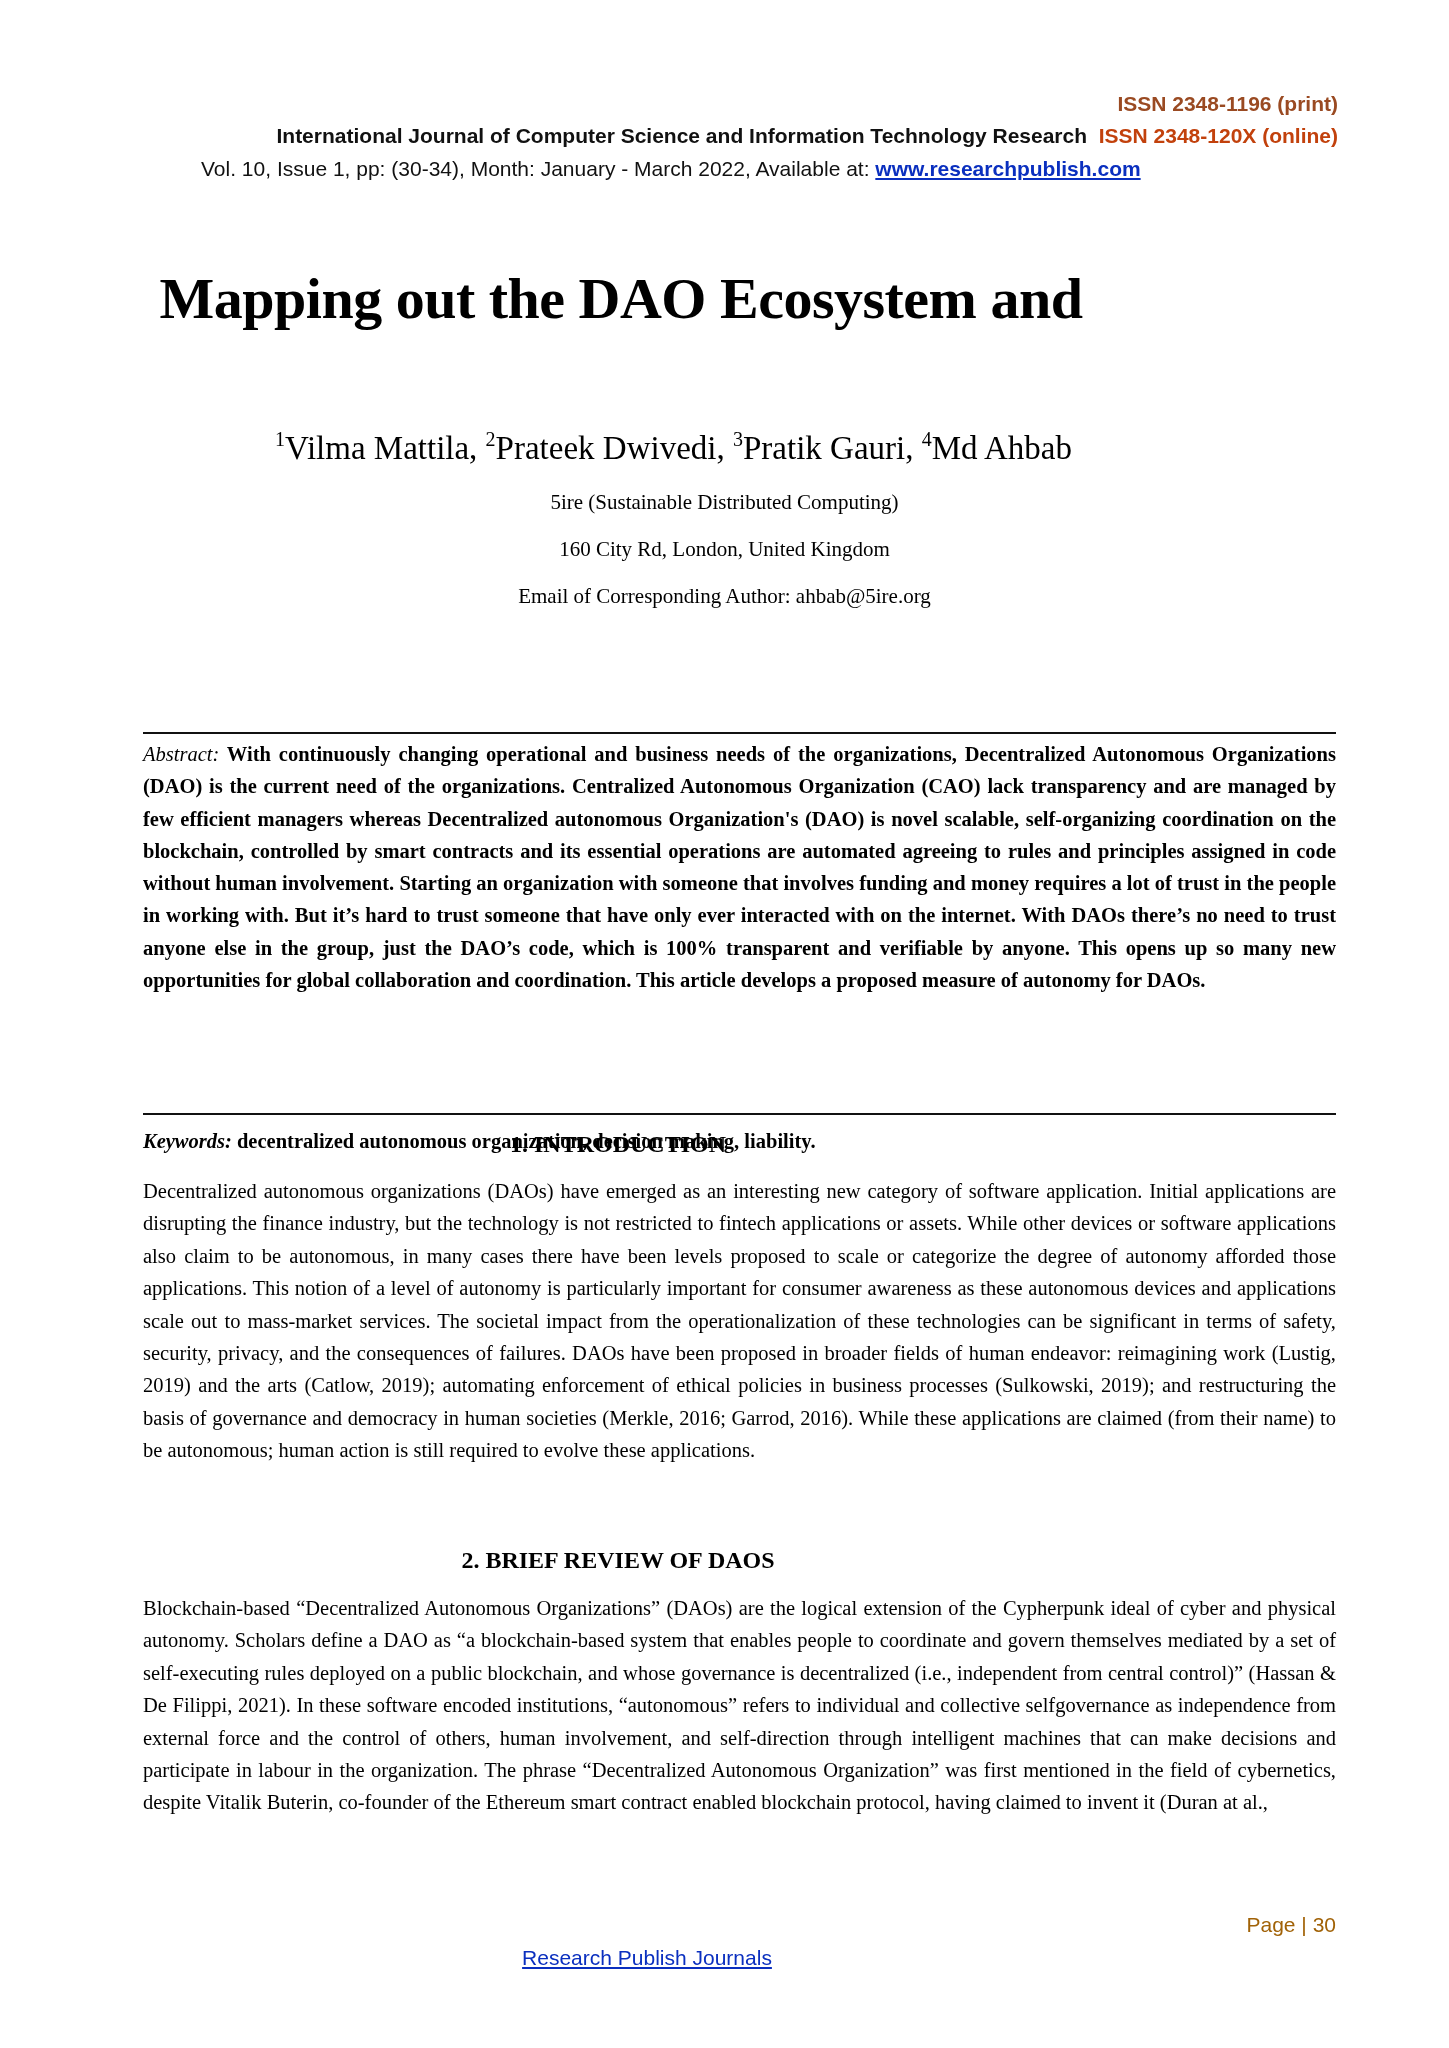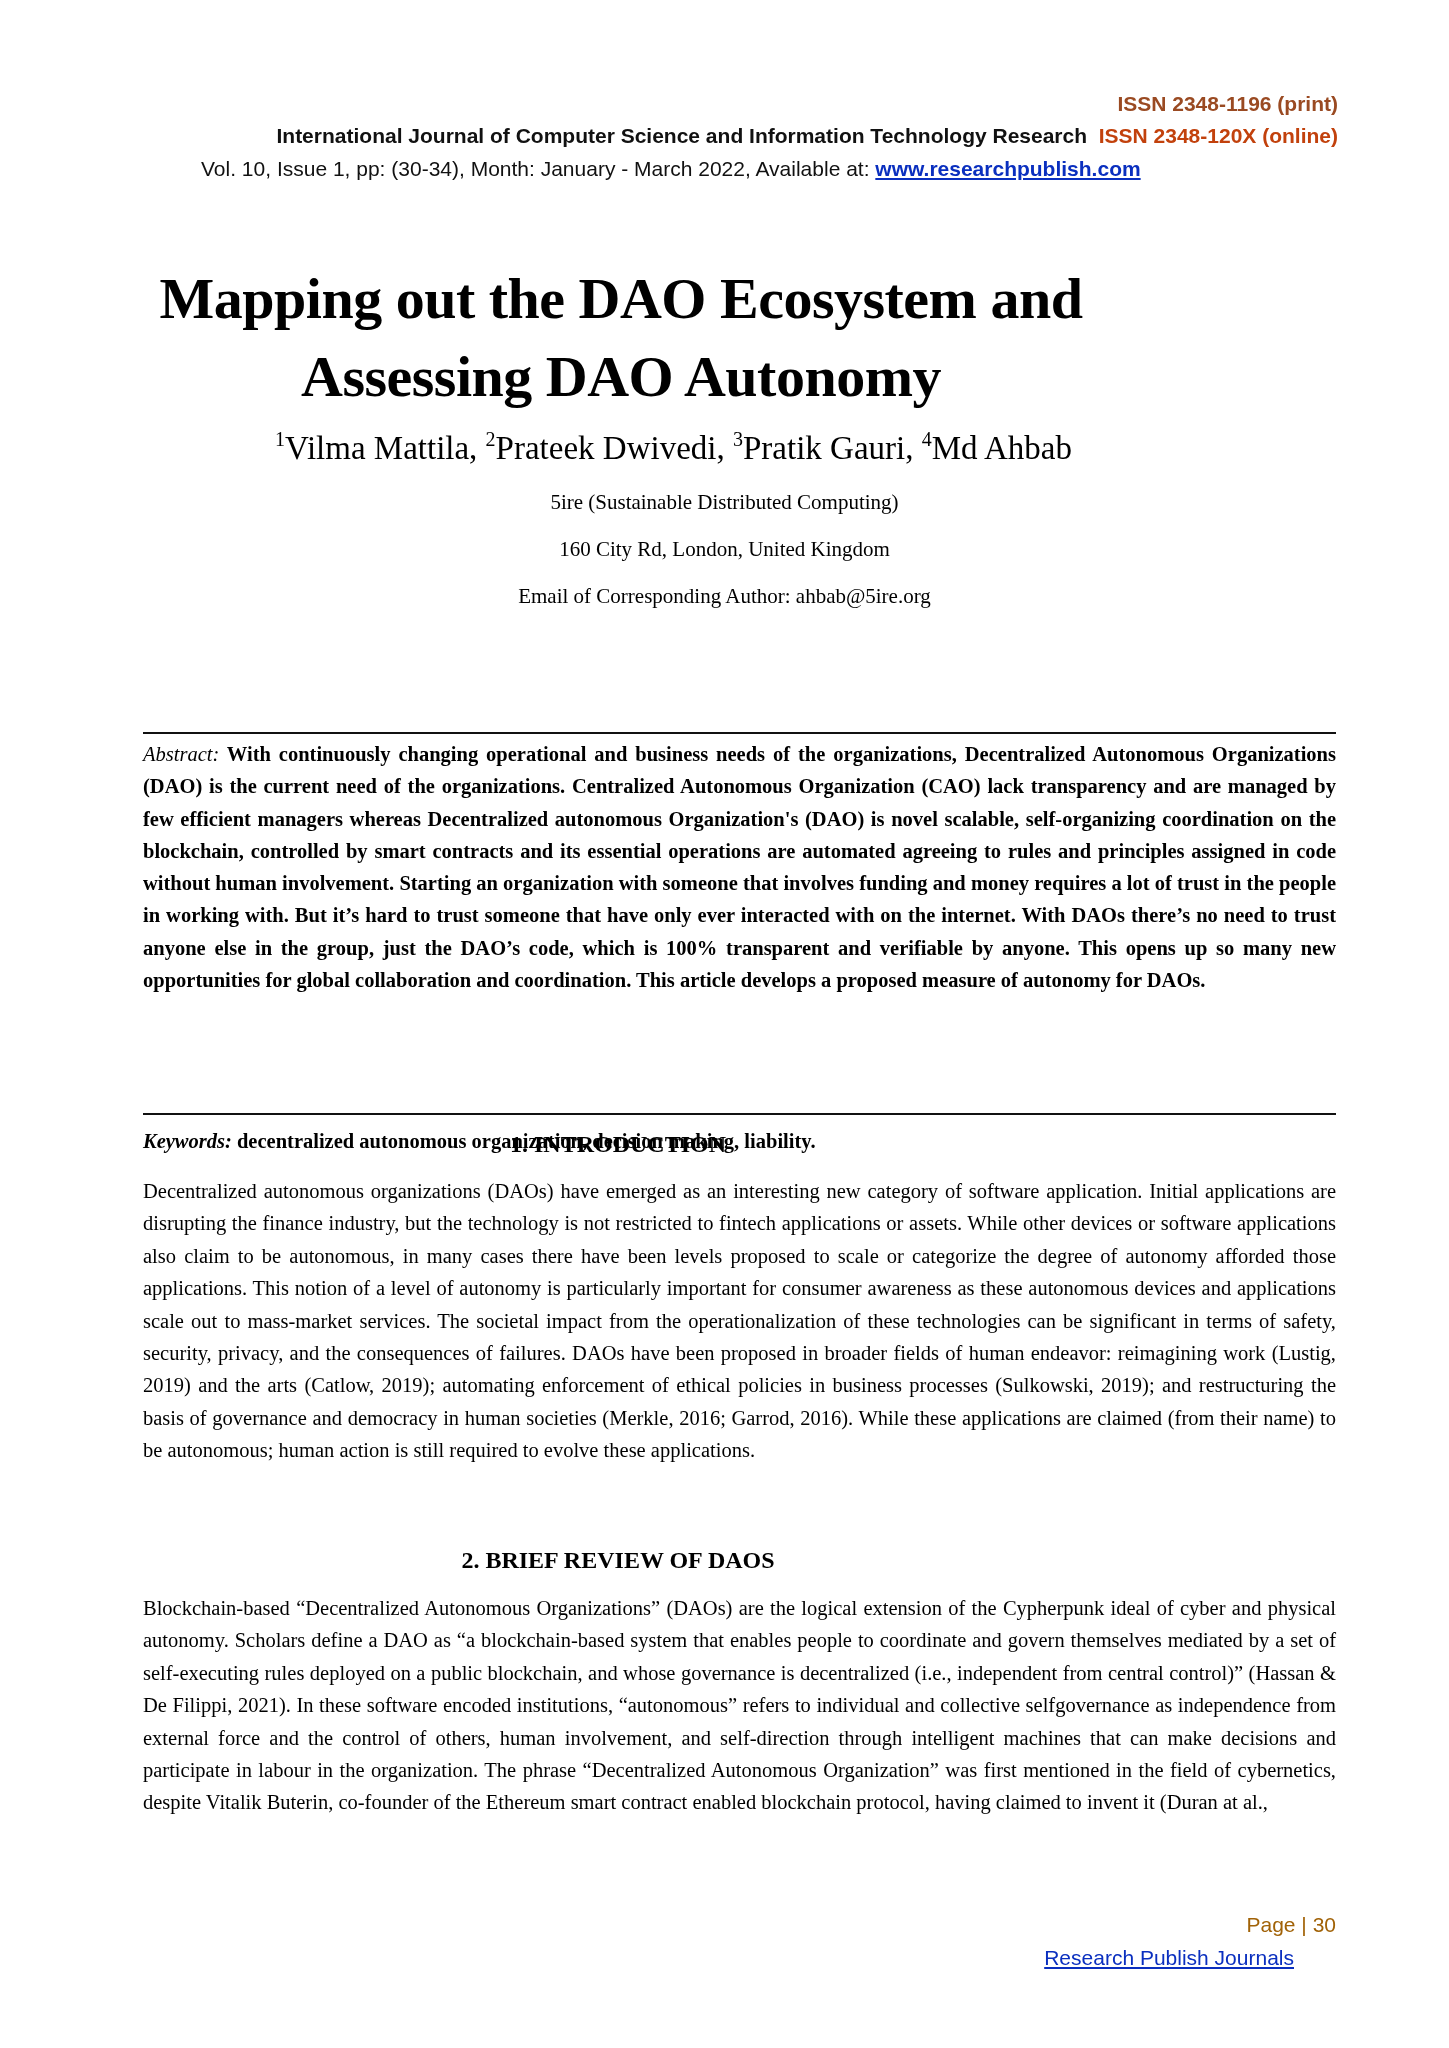--- a/index.html
+++ b/index.html
@@ -35,40 +35,39 @@
 
   .sec-head { position: absolute; left: 0; width: 1236px; text-align: center; font-family: "Liberation Serif", serif; font-weight: bold; font-size: 24px; line-height: 32px; }
   .sec-1 { top: 1128px; }
   .sec-2 { top: 1544px; }
 
   .para { position: absolute; left: 143px; width: 1193px; font-family: "Liberation Serif", serif; font-size: 20.5px; line-height: 32.4px; text-align: justify; }
   .para-1 { top: 1175px; }
   .para-2 { top: 1592px; }
 
   .page-num { position: absolute; right: 113px; top: 1910px; font-family: "Liberation Sans", sans-serif; font-size: 21px; line-height: 30px; color: #a16207; }
-  .footer-link { position: absolute; left: 0; width: 1294px; top: 1943px; text-align: right; font-family: "Liberation Sans", sans-serif; font-size: 21px; line-height: 30px; }
+  .footer-link { position: absolute; left: 0; width: 1294px; top: 1943px; text-align: center; font-family: "Liberation Sans", sans-serif; font-size: 21px; line-height: 30px; }
   .footer-link a { color: #0a2fbf; text-decoration: underline; }
 </style>
 </head>
 <body>
 
 <div class="page">
 
   <div class="hdr hdr-issn-print">ISSN 2348-1196 (print)</div>
   <div class="hdr hdr-journal-row">
     <span>International Journal of Computer Science and Information Technology Research</span>
     <span class="issn">&nbsp;<span>ISSN 2348-120X (online)</span></span>
   </div>
   <div class="hdr hdr-vol">
     <span>Vol. 10, Issue 1, pp: (30-34), Month: January - March 2022, Available at: </span><a>www.researchpublish.com</a>
   </div>
 
   <div class="title">
     <div>Mapping out the DAO Ecosystem and</div>
-    <div>Assessing DAO Autonomy</div>
   </div>
 
   <div class="authors">
     <span><sup>1</sup><span>Vilma Mattila, </span></span><span><sup>2</sup><span>Prateek Dwivedi, </span></span><span><sup>3</sup><span>Pratik Gauri, </span></span><span><sup>4</sup><span>Md Ahbab</span></span>
   </div>
 
   <div class="affil affil-1">5ire (Sustainable Distributed Computing)</div>
   <div class="affil affil-2">160 City Rd, London, United Kingdom</div>
   <div class="affil affil-3">Email of Corresponding Author: ahbab@5ire.org</div>
 

